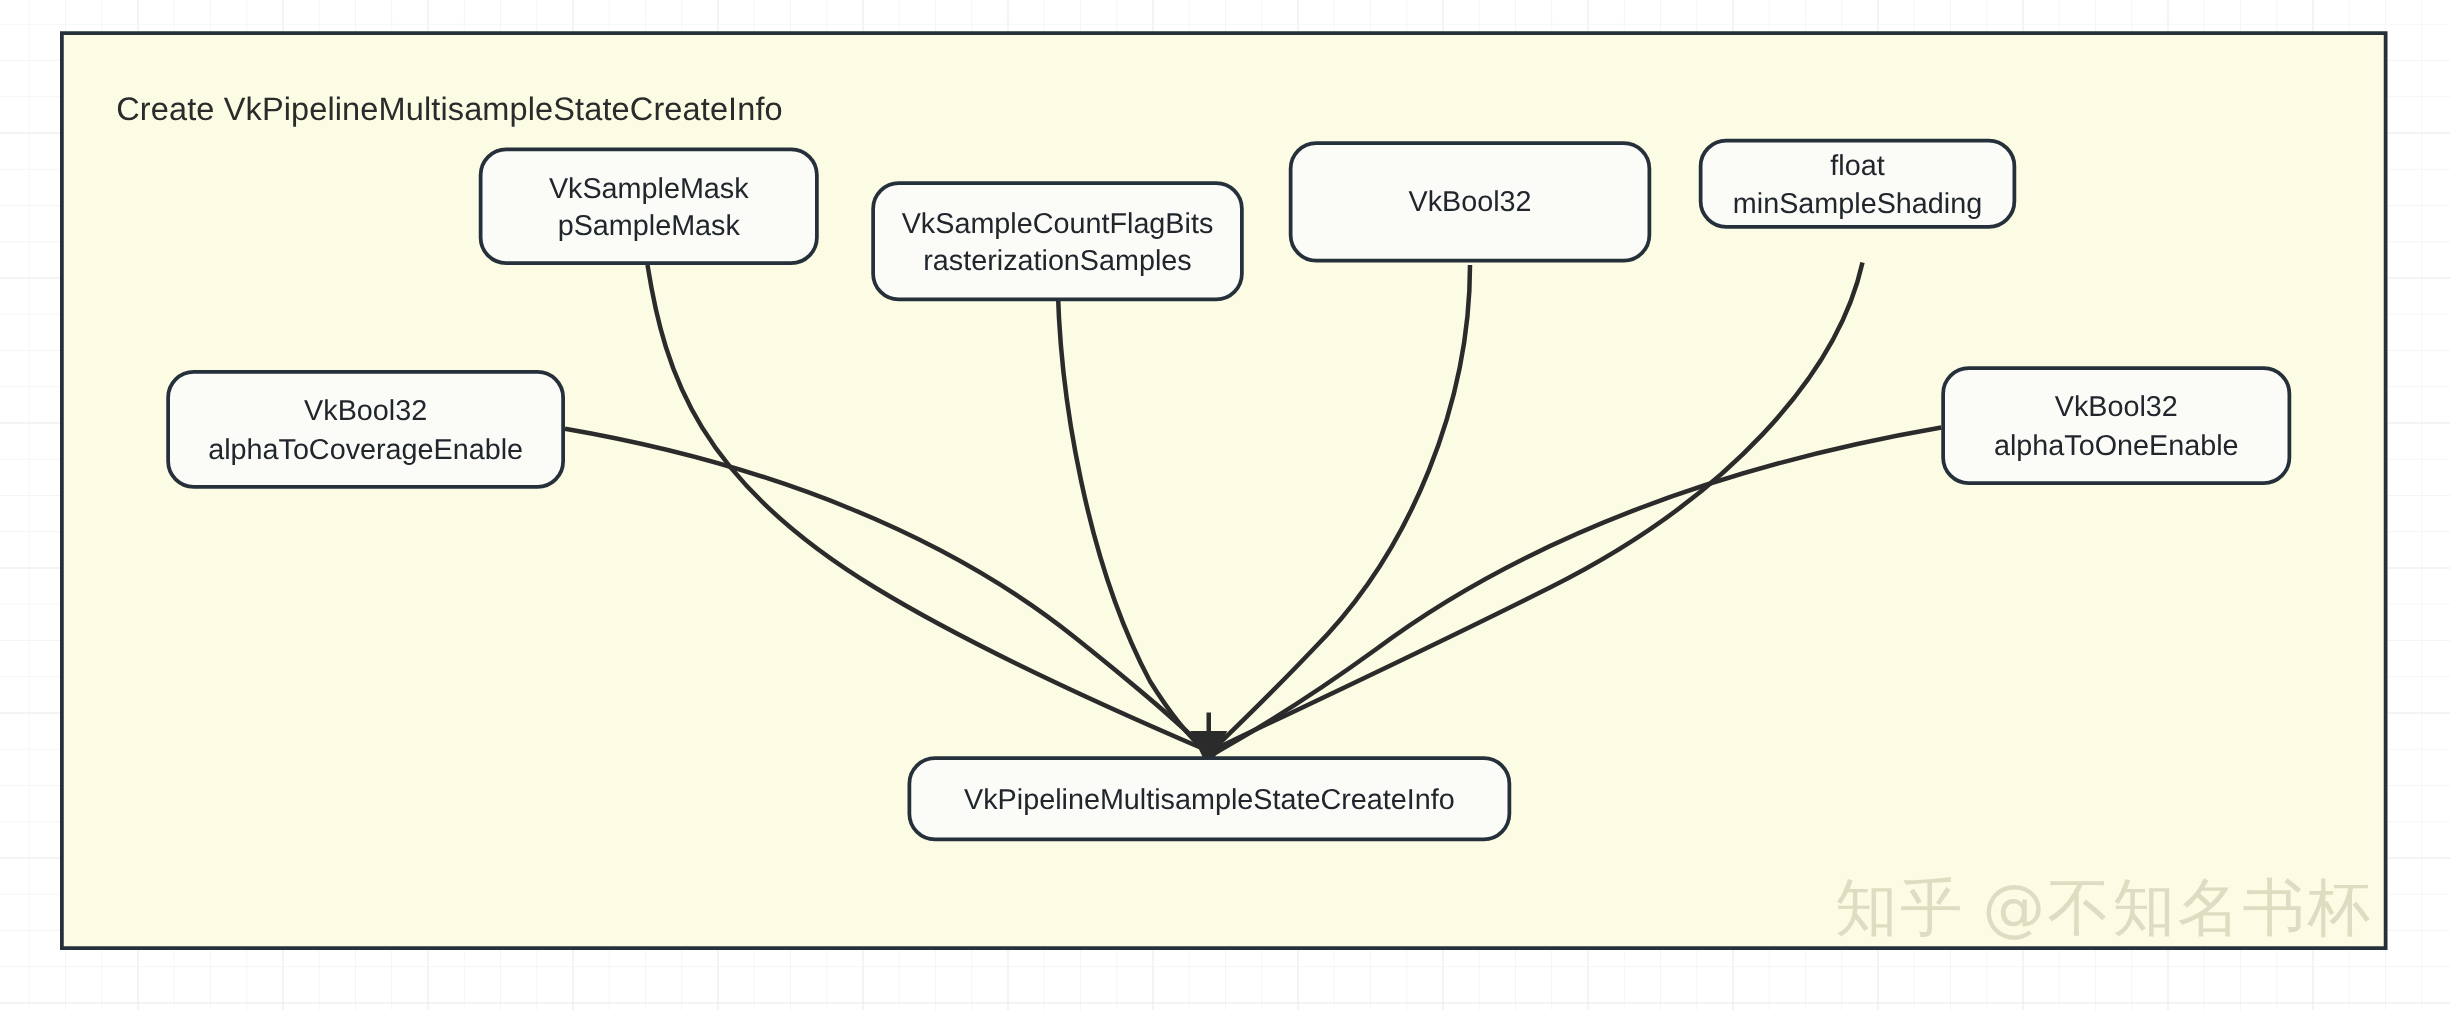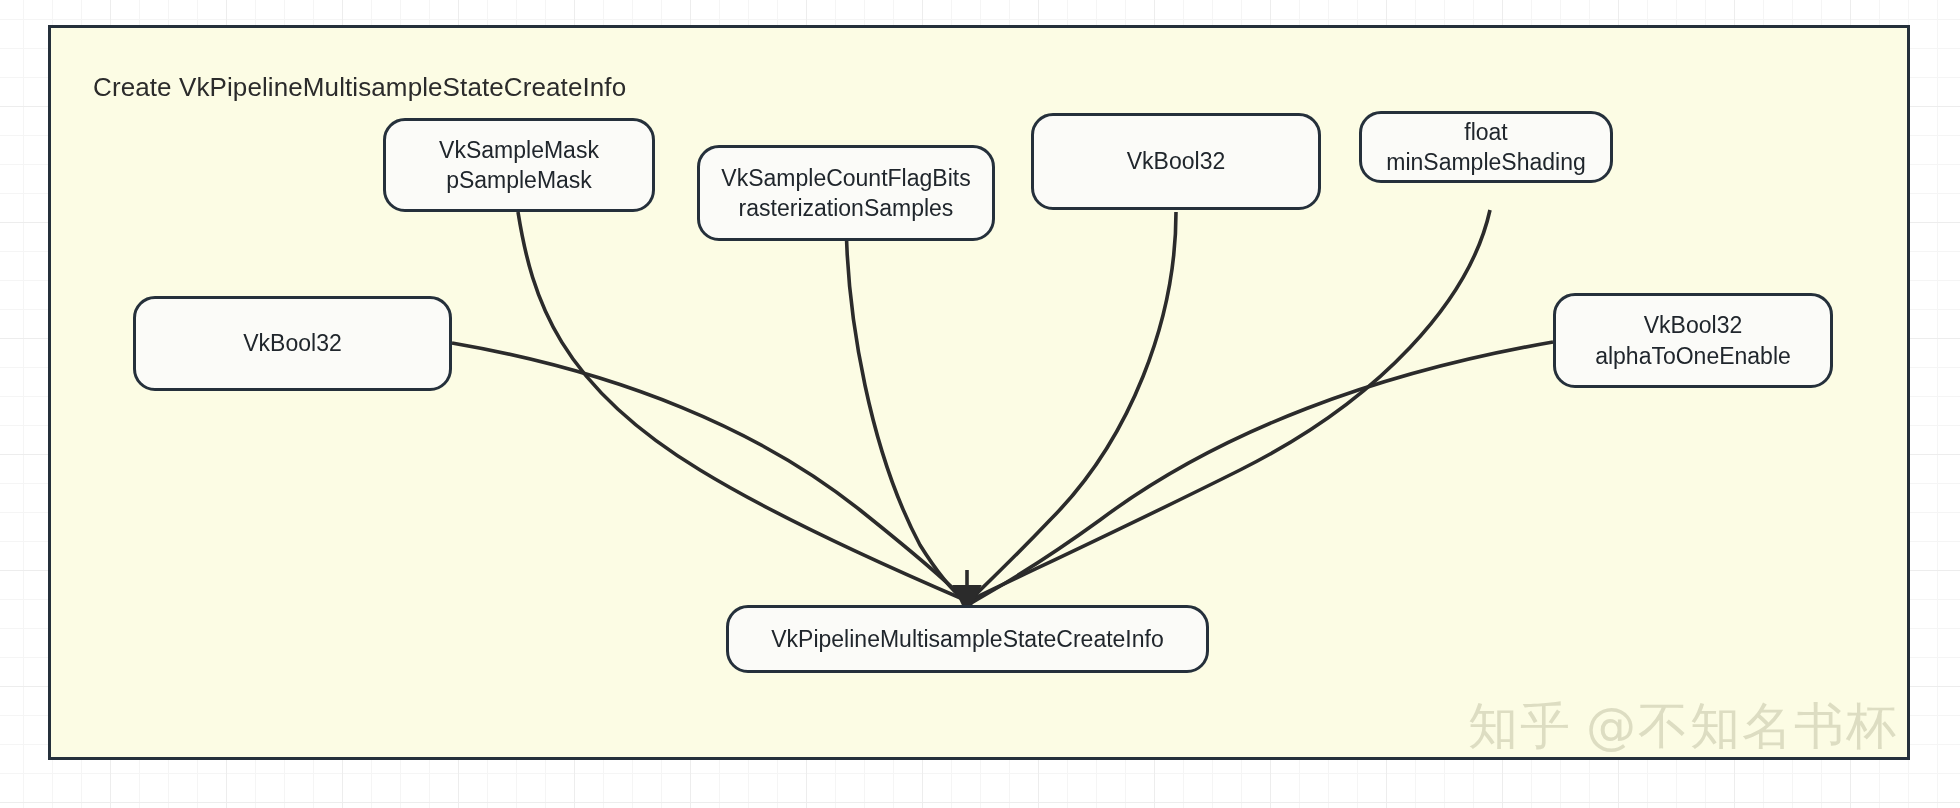--- a/index.html
+++ b/index.html
@@ -144,20 +144,21 @@
     <span class="ln">VkBool32</span>
   </div>
 
   <div class="node" style="left:1359px; top:111px; width:254px; height:72px;">
     <span class="ln">float</span>
     <span class="ln">minSampleShading</span>
   </div>
 
   <div class="node" style="left:133px; top:296px; width:319px; height:95px;">
     <span class="ln">VkBool32</span>
+    <span class="ln">alphaToCoverageEnable</span>
   </div>
 
   <div class="node" style="left:1553px; top:293px; width:280px; height:95px;">
     <span class="ln">VkBool32</span>
     <span class="ln">alphaToOneEnable</span>
   </div>
 
   <div class="node" style="left:726px; top:605px; width:483px; height:68px;">
     <span class="ln">VkPipelineMultisampleStateCreateInfo</span>
   </div>

